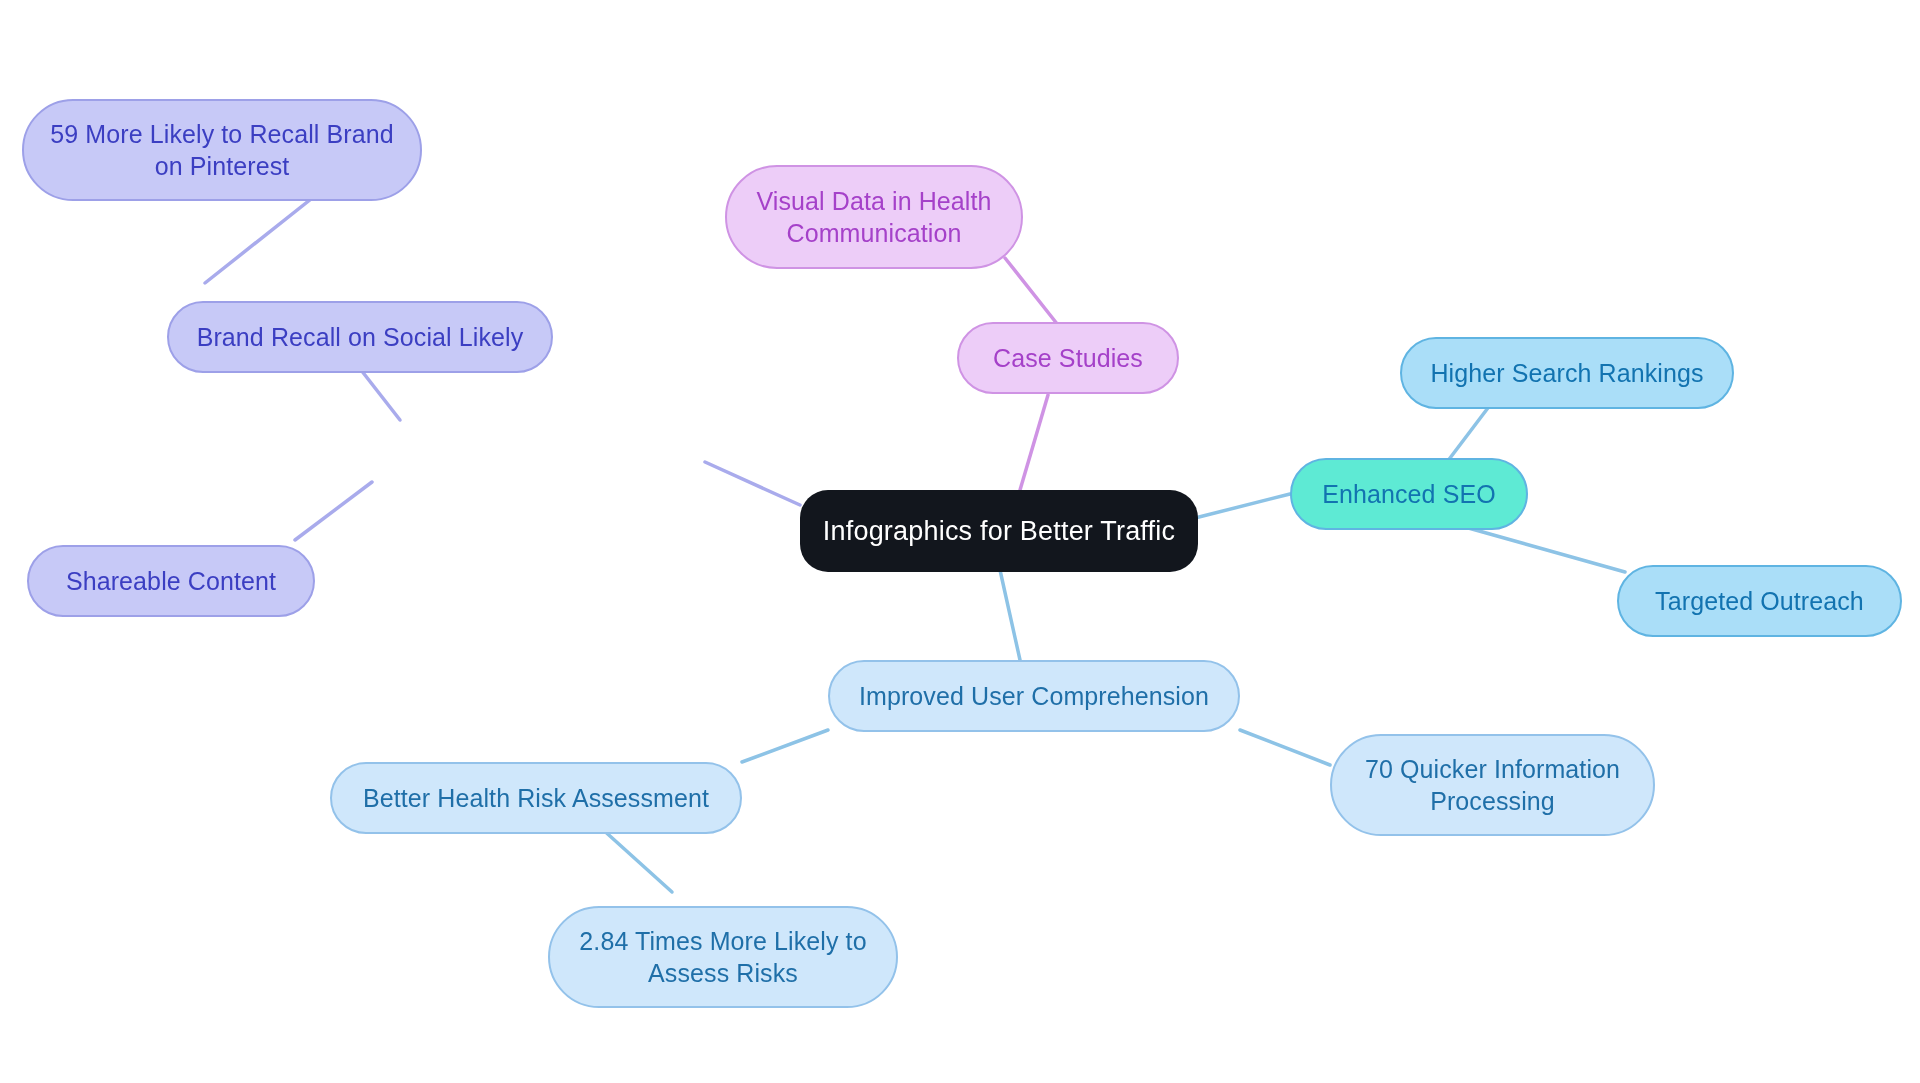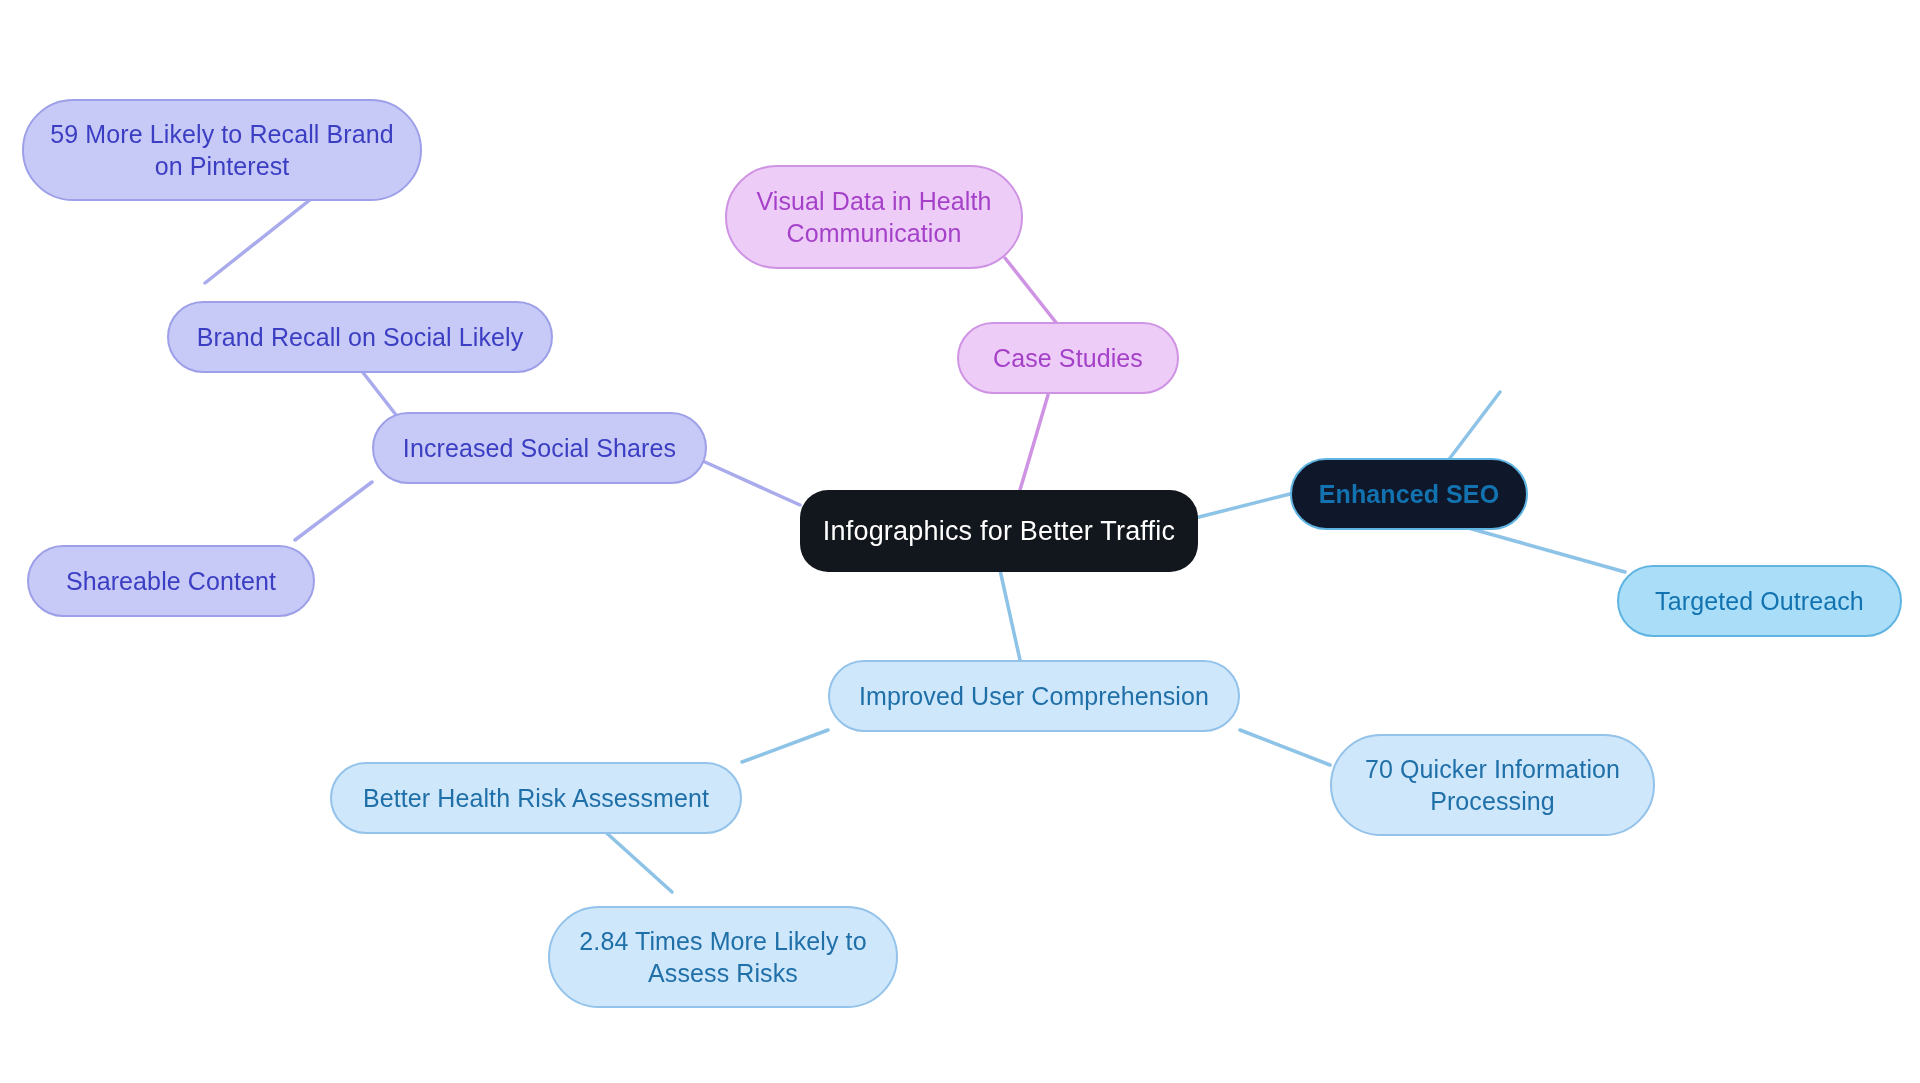--- a/index.html
+++ b/index.html
@@ -74,24 +74,20 @@
       <line x1="1240" y1="730" x2="1330" y2="765" stroke="#8dc3e6"></line>
       <line x1="590" y1="818" x2="672" y2="892" stroke="#8dc3e6"></line>
     </g>
   </svg>
 
   <div class="node root" style="left:800px; top:490px; width:398px; height:82px;
               background:#12161d; color:#ffffff;">
     <span>Infographics for Better Traffic</span>
   </div>
 
-  <div class="node branch" style="left:372px; top:412px; width:335px; height:72px;
-              background:#c7c9f7; border-color:#9da0e8; color:#3b3ec2;">
-    <span>Increased Social Shares</span>
-  </div>
 
   <div class="node leaf" style="left:167px; top:281px; width:386px; height:72px;
               background:#c7c9f7; border-color:#9da0e8; color:#3b3ec2;">
     <span>Brand Recall on Social Likely</span>
   </div>
 
   <div class="node leaf" style="left:22px; top:79px; width:400px; height:102px;
               background:#c7c9f7; border-color:#9da0e8; color:#3b3ec2;">
     <span>59 More Likely to Recall Brand
 on Pinterest</span>
@@ -107,24 +103,28 @@
     <span>Case Studies</span>
   </div>
 
   <div class="node leaf" style="left:725px; top:145px; width:298px; height:104px;
               background:#edcdf8; border-color:#cf93e4; color:#a541c9;">
     <span>Visual Data in Health
 Communication</span>
   </div>
 
   <div class="node branch" style="left:1290px; top:458px; width:238px; height:72px;
-              background:#0f172a; border-color:#5fb4e2; color:#1273b0;font-weight:bold;">
+              background:#5eead4; border-color:#5fb4e2; color:#1273b0;">
     <span>Enhanced SEO</span>
   </div>
 
+  <div class="node leaf" style="left:1400px; top:317px; width:334px; height:72px;
+              background:#aadef8; border-color:#5fb4e2; color:#1273b0;">
+    <span>Higher Search Rankings</span>
+  </div>
 
   <div class="node leaf" style="left:1617px; top:545px; width:285px; height:72px;
               background:#aadef8; border-color:#5fb4e2; color:#1273b0;">
     <span>Targeted Outreach</span>
   </div>
 
   <div class="node branch" style="left:828px; top:660px; width:412px; height:72px;
               background:#cfe7fb; border-color:#93c2ea; color:#1f6fa8;align-items:center;">
     <span>Improved User Comprehension</span>
   </div>

